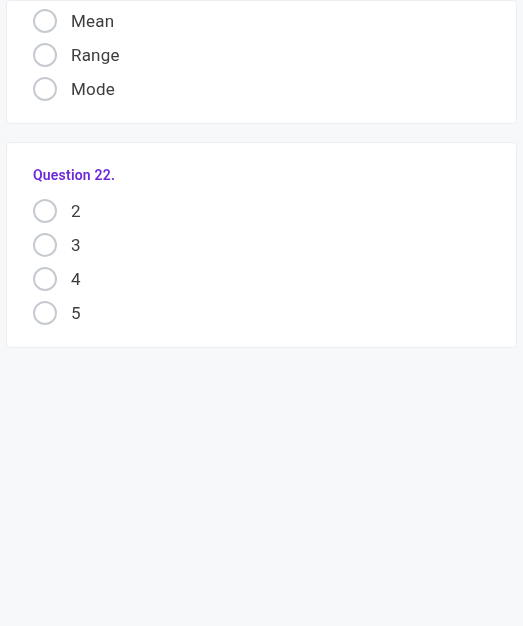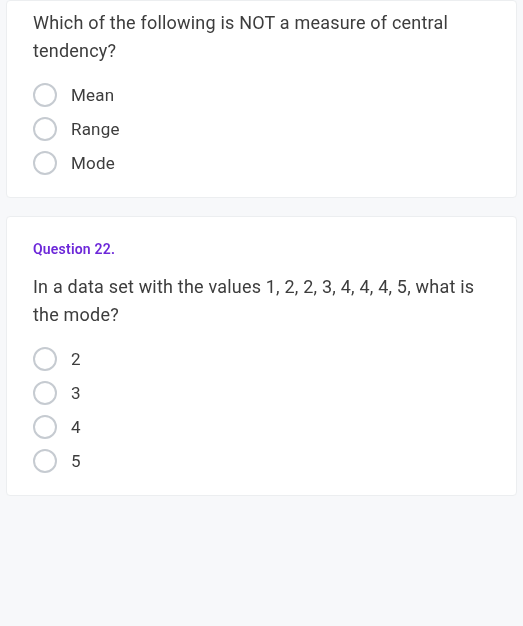--- a/index.html
+++ b/index.html
@@ -47,40 +47,38 @@
     }
     .option-label {
       font-size: 17px;
       color: #3d3d3d;
     }
   </style>
 </head>
 <body>
 
 <div class="card">
-  <div class="prompt">Which of the following is NOT a measure of central tendency?</div>
   <div class="options">
     <label class="option">
       <span class="radio"></span>
       <span class="option-label">Mean</span>
     </label>
     <label class="option">
       <span class="radio"></span>
       <span class="option-label">Range</span>
     </label>
     <label class="option">
       <span class="radio"></span>
       <span class="option-label">Mode</span>
     </label>
   </div>
 </div>
 
 <div class="card">
   <div class="question-label">Question 22.</div>
-  <div class="prompt">In a data set with the values 1, 2, 2, 3, 4, 4, 4, 5, what is the mode?</div>
   <div class="options">
     <label class="option">
       <span class="radio"></span>
       <span class="option-label">2</span>
     </label>
     <label class="option">
       <span class="radio"></span>
       <span class="option-label">3</span>
     </label>
     <label class="option">

